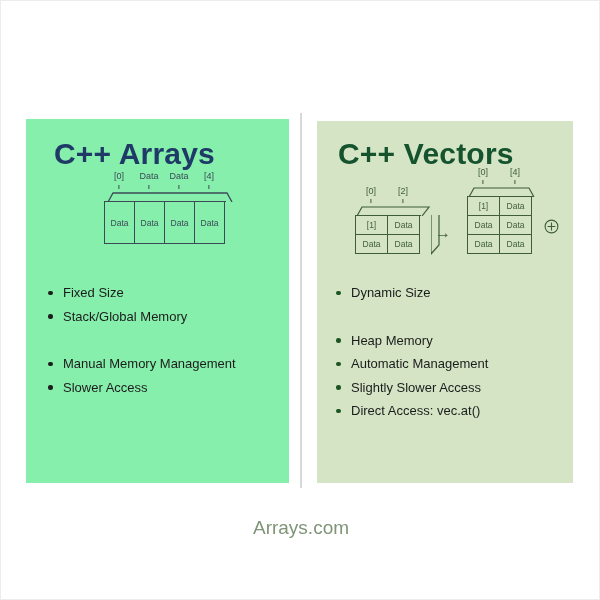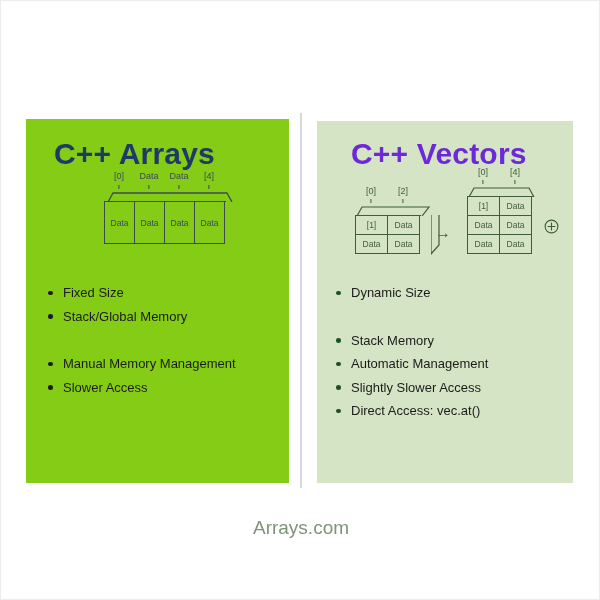--- a/index.html
+++ b/index.html
@@ -25,21 +25,21 @@
   
   .panel {
     position: absolute;
     box-sizing: border-box;
   }
   #panel-arrays {
     left: 25px;
     top: 118px;
     width: 263px;
     height: 364px;
-    background: #84cc16;
+    background: #86efac;
   }
   #panel-vectors {
     left: 316px;
     top: 120px;
     width: 256px;
     height: 362px;
     background: #d4e4c4;
   }
 
   #divider {
@@ -58,24 +58,24 @@
     letter-spacing: 0.2px;
     white-space: nowrap;
   }
   #title-arrays {
     left: 28px;
     top: 18px;
     font-size: 30px;
     color: #1f3a66;
   }
   #title-vectors {
-    left: 34px;
+    left: 21px;
     top: 16px;
     font-size: 30px;
-    color: #6d28d9;
+    color: #14532d;
   }
 
   
   .bullets {
     position: absolute;
     margin: 0;
     padding: 0;
     list-style: none;
   }
   #bullets-arrays {
@@ -355,21 +355,21 @@
       </div>
     </div>
 
     <ul class="bullets" id="bullets-vectors">
       <li class="gap-after">
         <span class="dot"></span>
         <span>Dynamic Size</span>
       </li>
       <li>
         <span class="dot"></span>
-        <span>Stack Memory</span>
+        <span>Heap Memory</span>
       </li>
       <li>
         <span class="dot"></span>
         <span>Automatic Management</span>
       </li>
       <li>
         <span class="dot"></span>
         <span>Slightly Slower Access</span>
       </li>
       <li>

